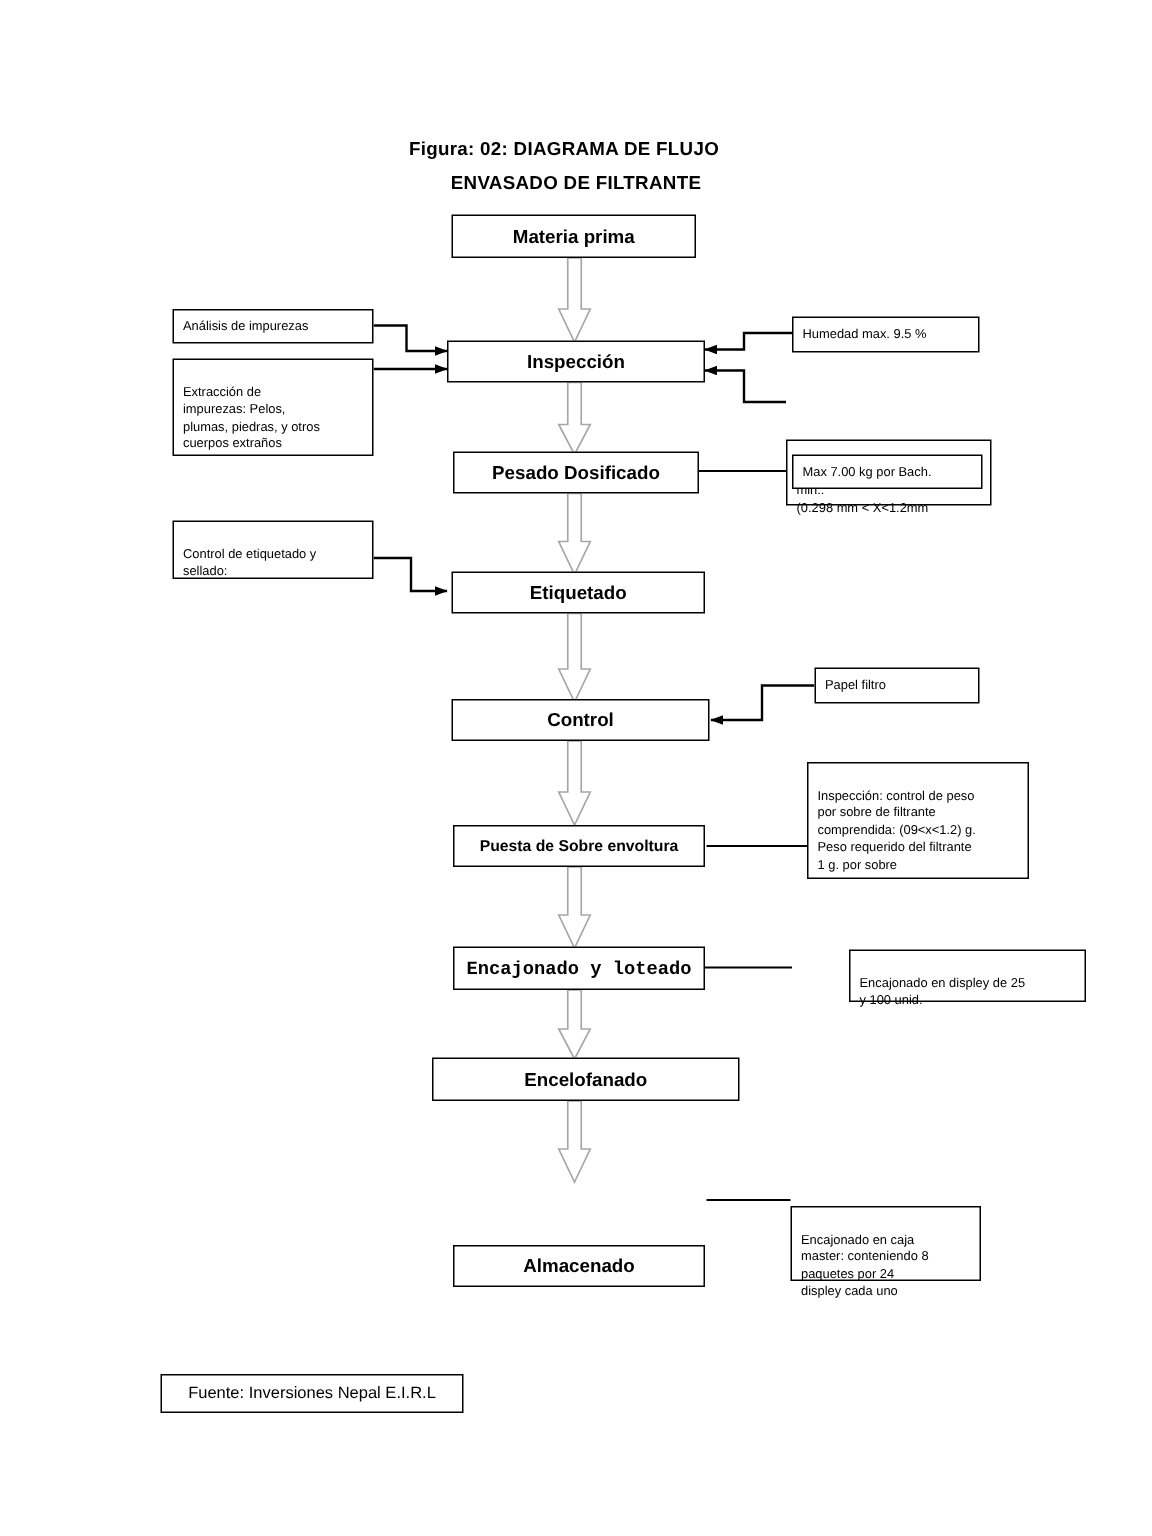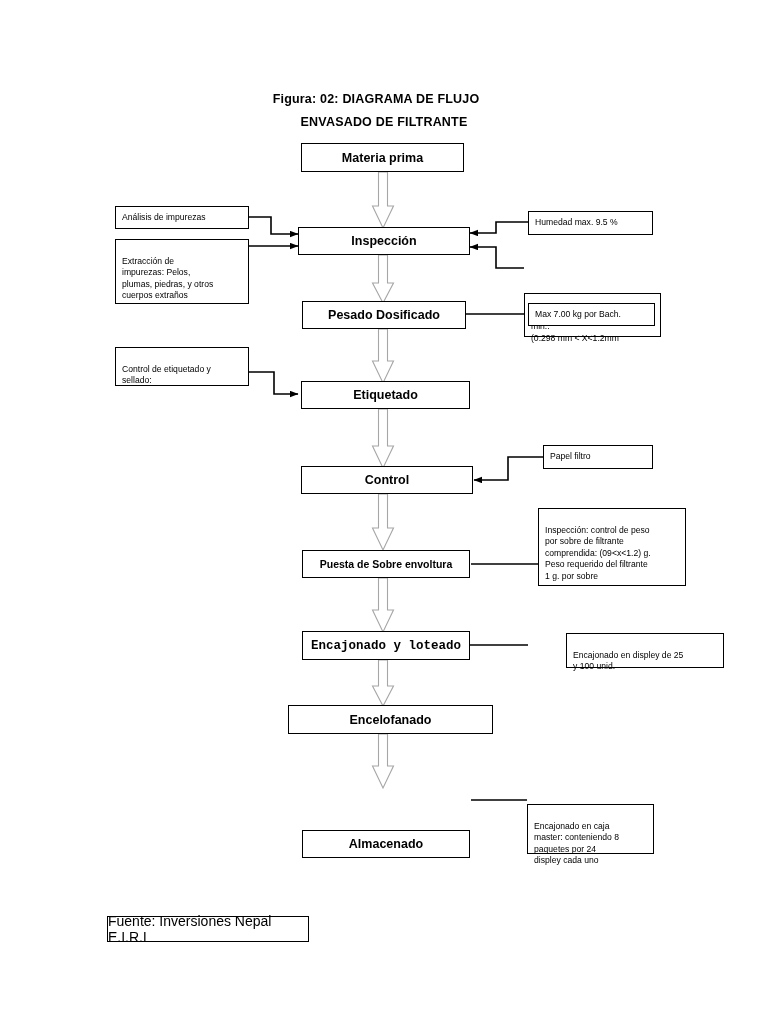--- a/index.html
+++ b/index.html
@@ -35,21 +35,21 @@
     padding:4px 6px;box-sizing:border-box;z-index:3;
     white-space:pre-line;
   }
   .nbox.vc{display:flex;align-items:center;}
 
   
   #footer-box{
     position:absolute;left:107px;top:916px;width:200px;height:24px;
     border:1.1px solid #000000;background:#fff;
     display:flex;align-items:center;justify-content:center;
-    font-size:14px;z-index:3;
+    font-size:11px;z-index:3;
   }
 
   
   #connectors{position:absolute;left:0;top:0;width:768px;height:1024px;z-index:1;}
 </style>
 </head>
 <body>
 
 <div class="canvas">
 

